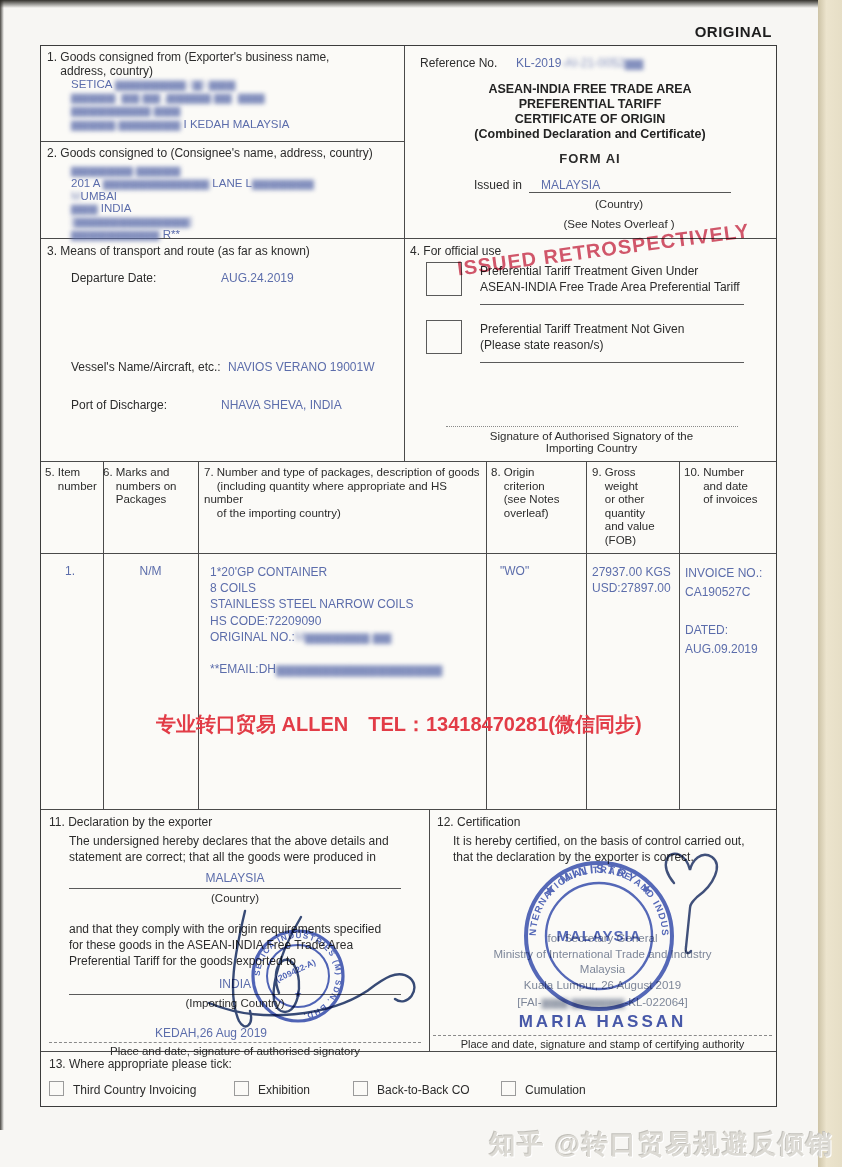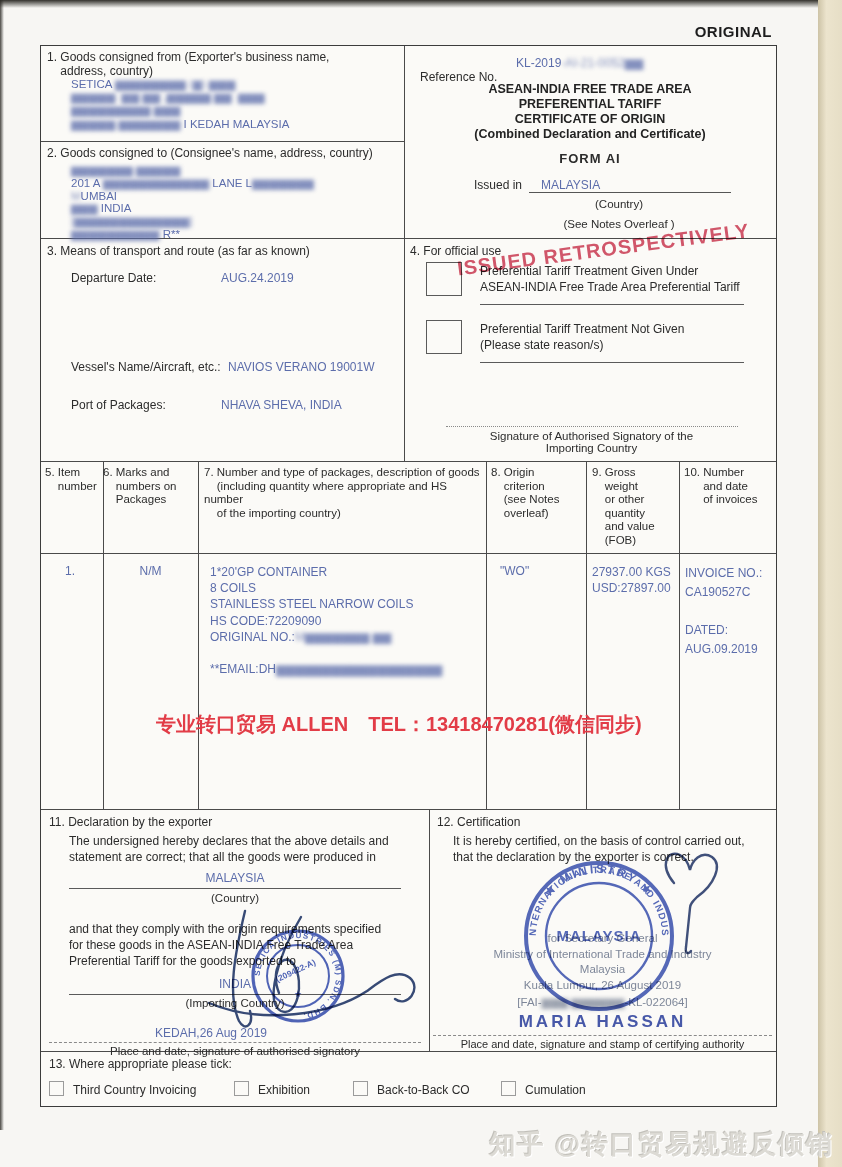--- a/index.html
+++ b/index.html
@@ -95,27 +95,27 @@
       <div class="lbl" style="position:absolute;left:6px;top:6px;">3. Means of transport and route (as far as known)</div>
       <div style="position:absolute;left:30px;top:33px;font-size:12px;">
         <span>Departure Date:</span>
         <span class="typed" style="position:absolute;left:150px;white-space:nowrap;">AUG.24.2019</span>
       </div>
       <div style="position:absolute;left:30px;top:96px;font-size:12px;margin-top:26px;">
         <span>Vessel's Name/Aircraft, etc.:</span>
         <span class="typed" style="position:absolute;left:157px;white-space:nowrap;">NAVIOS VERANO 19001W</span>
       </div>
       <div style="position:absolute;left:30px;top:160px;font-size:12px;">
-        <span>Port of Packages:</span>
+        <span>Port of Discharge:</span>
         <span class="typed" style="position:absolute;left:150px;white-space:nowrap;">NHAVA SHEVA, INDIA</span>
       </div>
     </div>
 
     <div style="position:absolute;left:363px;top:0;width:372px;height:192px;">
-      <span class="lbl" style="position:absolute;left:16px;top:24px;">Reference No.</span>
+      <span class="lbl" style="position:absolute;left:16px;top:10px;">Reference No.</span>
       <div class="typed" style="position:absolute;left:112px;top:10px;font-size:12px;">
           <div class="seg-line"><span>KL-2019</span><span class="redact">-AI-21-0052▆▆</span></div>
         </div>
       <div style="position:absolute;left:16px;top:36px;width:340px;">
           <div class="co-title-line">ASEAN-INDIA FREE TRADE AREA</div>
           <div class="co-title-line">PREFERENTIAL TARIFF</div>
           <div class="co-title-line">CERTIFICATE OF ORIGIN</div>
           <div class="co-title-line">(Combined Declaration and Certificate)</div>
         </div>
       <div style="position:absolute;left:0;top:105px;width:372px;text-align:center;font-size:13px;font-weight:bold;letter-spacing:1px;">FORM AI</div>

